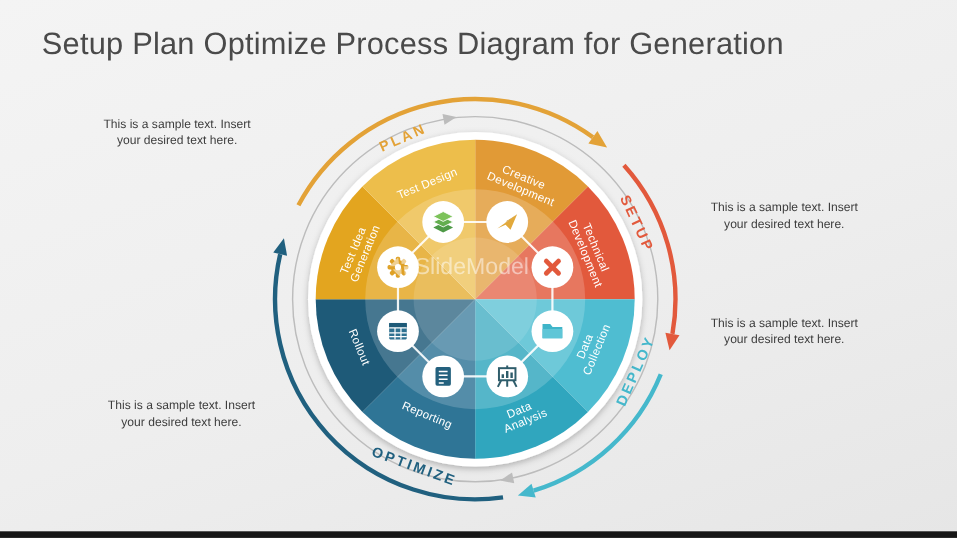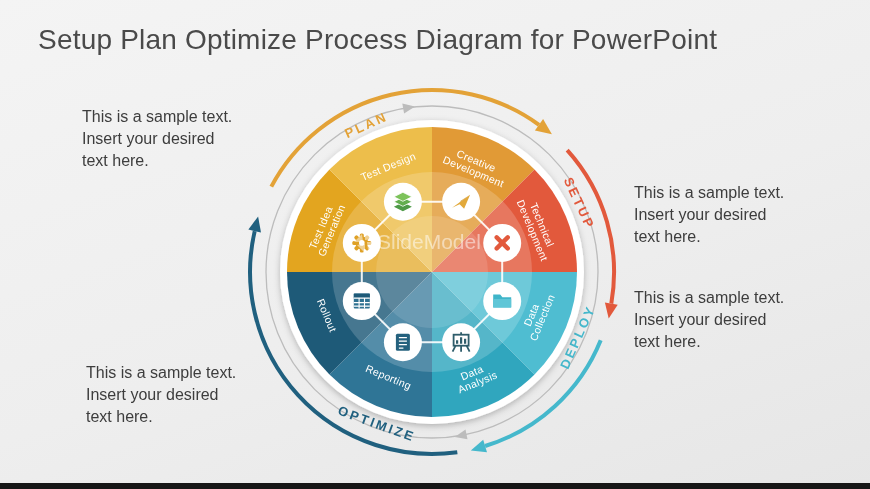--- a/index.html
+++ b/index.html
@@ -6,40 +6,40 @@
   .slide{
     position:relative;width:870px;height:489px;overflow:hidden;
     background:linear-gradient(160deg,#f4f4f4 0%,#eeeeee 55%,#e6e6e6 100%);
     font-family:"Liberation Sans",sans-serif;
   }
   .slide-title{
     position:absolute;left:38px;top:24px;margin:0;
     font-size:28px;font-weight:400;color:#4a4a4a;letter-spacing:.2px;
   }
   .note{
-    position:absolute;width:158px;
-    font-size:16px;line-height:1.38;color:#3d3d3d;
+    position:absolute;width:158px;text-align:center;
+    font-size:11px;line-height:1.38;color:#3d3d3d;
   }
   #note-tl{left:82px;top:106px}
   #note-ru{left:634px;top:182px}
   #note-rl{left:634px;top:287px}
   #note-bl{left:86px;top:362px}
   .diagram{position:absolute;left:172px;top:32px;}
   .bottom-bar{position:absolute;left:0;bottom:0;width:100%;height:6px;background:#161616;}
   svg text{font-family:"Liberation Sans",sans-serif;}
   .seg-label{fill:#ffffff;font-size:10.5px;letter-spacing:.3px;text-anchor:middle;}
   .stage-label{font-size:13px;font-weight:bold;letter-spacing:2.5px;text-anchor:middle;}
   .wm-text{font-size:21px;fill:#ffffff;}
 </style>
 </head>
 <body>
 
 <div class="slide">
 
-  <h1 class="slide-title">Setup Plan Optimize Process Diagram for PowerPoint</h1>
+  <h1 class="slide-title">Setup Plan Optimize Process Diagram for Generation</h1>
 
   <div class="note" id="note-tl">This is a sample text. Insert your desired text here.</div>
   <div class="note" id="note-ru">This is a sample text. Insert your desired text here.</div>
   <div class="note" id="note-rl">This is a sample text. Insert your desired text here.</div>
   <div class="note" id="note-bl">This is a sample text. Insert your desired text here.</div>
 
   <svg class="diagram" width="520" height="480" viewBox="-260 -240 520 480">
     <defs>
       <filter id="ds" x="-20%" y="-20%" width="140%" height="140%">
         <feDropShadow dx="0" dy="2" stdDeviation="3" flood-opacity="0.25"></feDropShadow>

